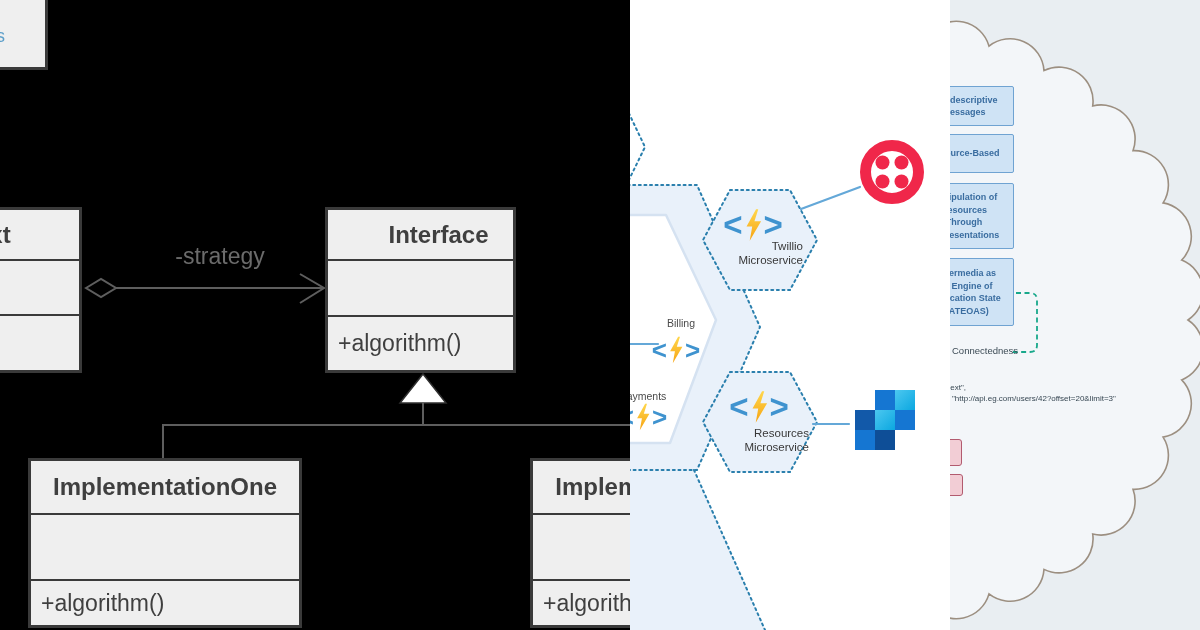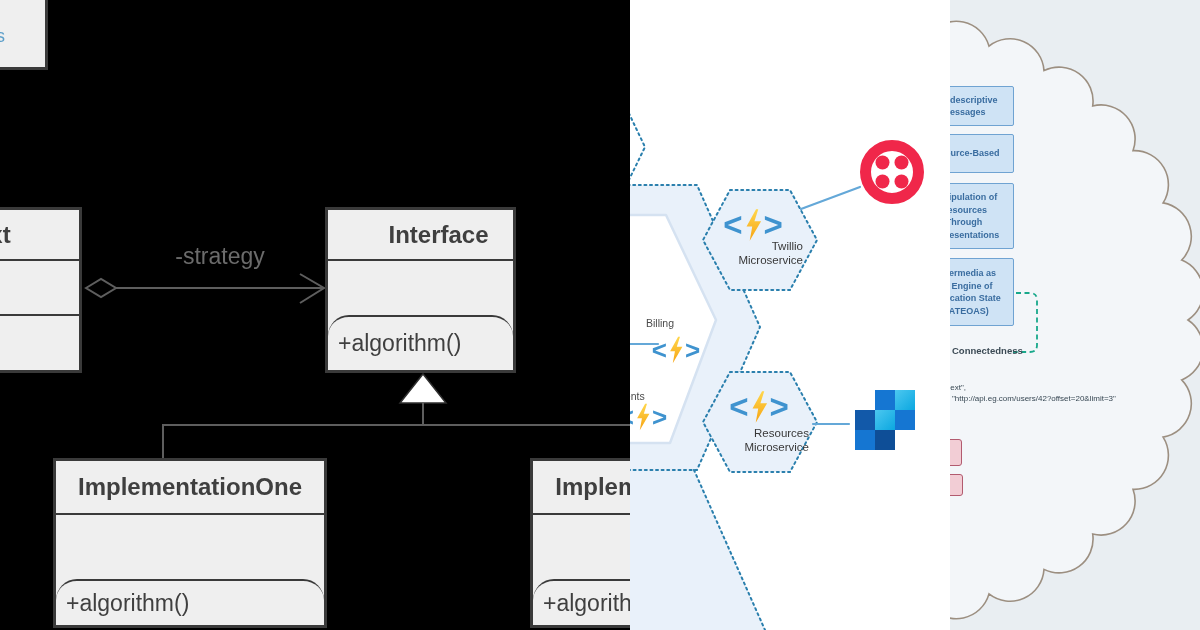--- a/index.html
+++ b/index.html
@@ -11,41 +11,41 @@
   .panel-right{left:950px;width:250px;background:#e9eef2;}
   .layer{position:absolute;left:0;top:0;}
 
   
   .uml-box{position:absolute;background:#efefef;border:3px solid #3a3a3a;
            display:flex;flex-direction:column;box-sizing:border-box;color:#3f3f3f;}
   .uml-title{display:flex;align-items:center;justify-content:center;
              font-weight:bold;font-size:24px;white-space:nowrap;overflow:visible;}
   .uml-mid{border-top:2px solid #3a3a3a;}
   .uml-method{border-top:2px solid #3a3a3a;display:flex;align-items:center;
-              padding-left:10px;font-size:23px;white-space:nowrap;border-radius:21px;}
+              padding-left:10px;font-size:23px;white-space:nowrap;}
   .assoc-label{position:absolute;left:130px;top:243px;width:180px;text-align:center;
                font-size:23px;font-weight:normal;color:#6b6b6b;}
   .blue-frag{position:absolute;left:-4px;top:26px;font-size:18px;color:#5b9ec9;}
 
   
-  .ms-label{position:absolute;text-align:left;color:#4a4a4a;font-size:10.5px;}
+  .ms-label{position:absolute;text-align:center;color:#4a4a4a;font-size:10.5px;}
   .hex-label{position:absolute;text-align:right;color:#383838;font-size:11.5px;}
   .fx-icon{position:absolute;display:flex;align-items:center;justify-content:center;
            color:#3f93cf;font-weight:bold;}
   .fx-icon .br{display:block;}
   .fx-icon svg{display:block;margin:0 1px;}
 
   
   .rest-box{position:absolute;left:-36px;width:100px;background:#cfe3f5;
             border:1.5px solid #6fa3d2;border-radius:2px;color:#3a6da0;
             font-size:9px;font-weight:bold;line-height:12.5px;text-align:center;
             white-space:pre-line;display:flex;align-items:center;justify-content:center;
             box-sizing:border-box;padding:3px 4px;}
   .connected-label{position:absolute;left:2px;top:345px;font-size:9.5px;
-                   font-weight:bold;color:#3b4a55;}
+                   font-weight:normal;color:#3b4a55;}
   .code-line{position:absolute;font-size:8px;color:#374753;white-space:nowrap;}
   .pink-box{position:absolute;left:-30px;background:#f2cdd5;border:1.5px solid #b25b6f;
             border-radius:3px;box-sizing:border-box;}
 </style>
 </head>
 <body>
 
 <svg width="0" height="0" style="position:absolute">
   <defs>
     <linearGradient id="boltGrad" x1="0" y1="0" x2="0" y2="1">
@@ -82,21 +82,21 @@
     </div>
 
     <div class="assoc-label">-strategy</div>
 
     <div class="uml-box" style="left:325px;top:207px;width:191px;height:166px;">
       <div class="uml-title" style="height:49px;margin-left:36px;">Interface</div>
       <div class="uml-mid" style="flex:1;"></div>
       <div class="uml-method" style="height:53px;">+algorithm()</div>
     </div>
 
-    <div class="uml-box" style="left:28px;top:458px;width:274px;height:170px;margin-left:25px;">
+    <div class="uml-box" style="left:28px;top:458px;width:274px;height:170px;">
       <div class="uml-title" style="height:52px;">ImplementationOne</div>
       <div class="uml-mid" style="flex:1;"></div>
       <div class="uml-method" style="height:44px;">+algorithm()</div>
     </div>
 
     <div class="uml-box" style="left:530px;top:458px;width:274px;height:170px;">
       <div class="uml-title" style="height:52px;">ImplementationTwo</div>
       <div class="uml-mid" style="flex:1;"></div>
       <div class="uml-method" style="height:44px;">+algorithm()</div>
     </div>

